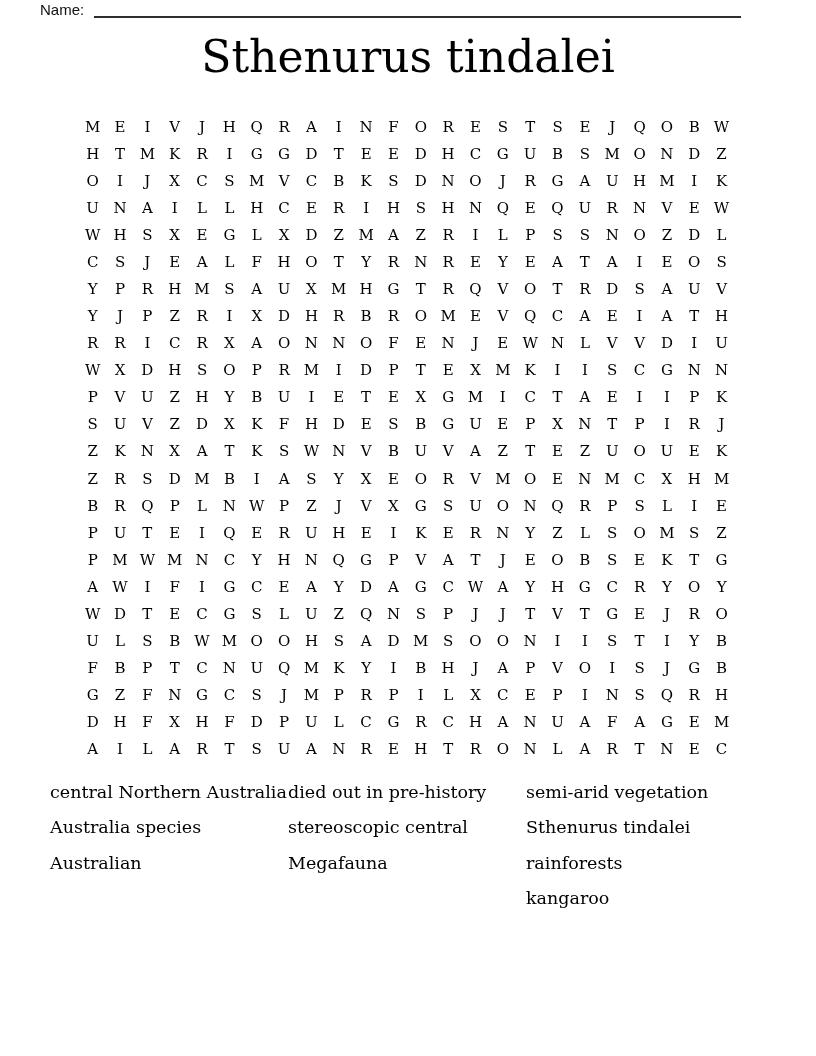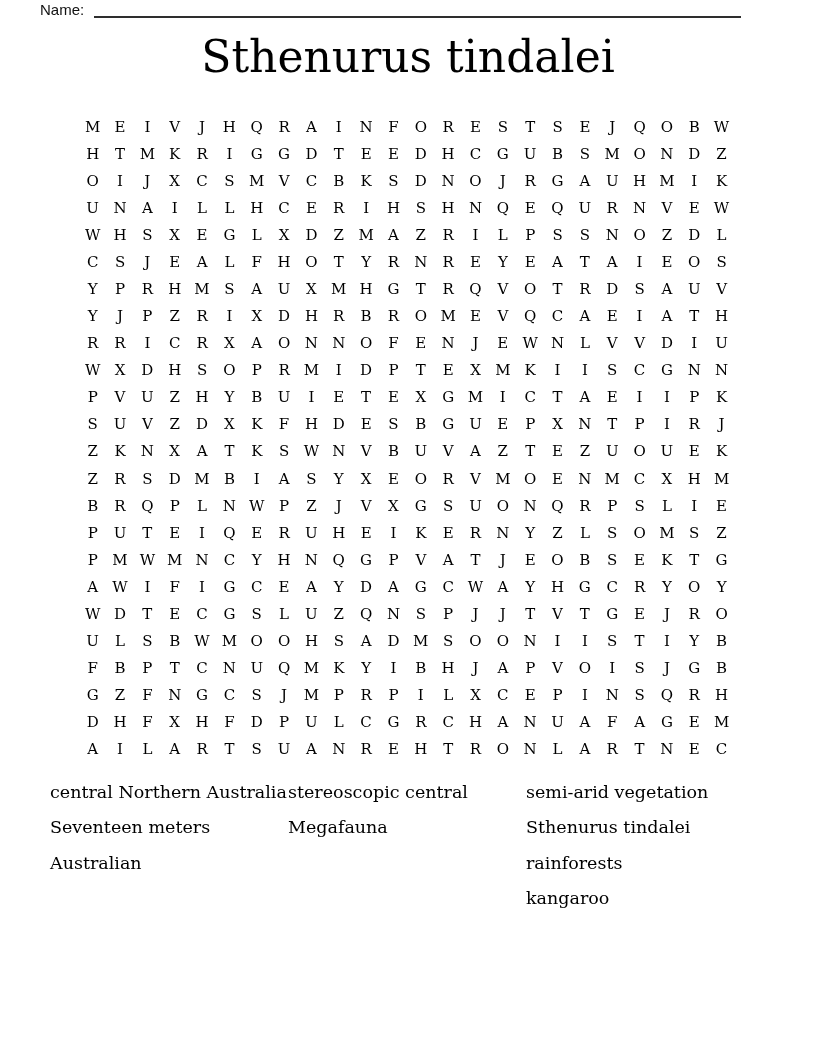--- a/index.html
+++ b/index.html
@@ -659,24 +659,25 @@
     <div class="grid-cell">R</div>
     <div class="grid-cell">T</div>
     <div class="grid-cell">N</div>
     <div class="grid-cell">E</div>
     <div class="grid-cell">C</div>
   </div>
 
 <div class="words" id="words">
     <div class="word-col word-col-1">
       <div class="word-item">central Northern Australia</div>
-      <div class="word-item">Seventeen meters</div>
+      <div class="word-item">Australia species</div>
       <div class="word-item">Australian</div>
     </div>
     <div class="word-col word-col-2">
+      <div class="word-item">died out in pre-history</div>
       <div class="word-item">stereoscopic central</div>
       <div class="word-item">Megafauna</div>
     </div>
     <div class="word-col word-col-3">
       <div class="word-item">semi-arid vegetation</div>
       <div class="word-item">Sthenurus tindalei</div>
       <div class="word-item">rainforests</div>
       <div class="word-item">kangaroo</div>
     </div>
   </div>

